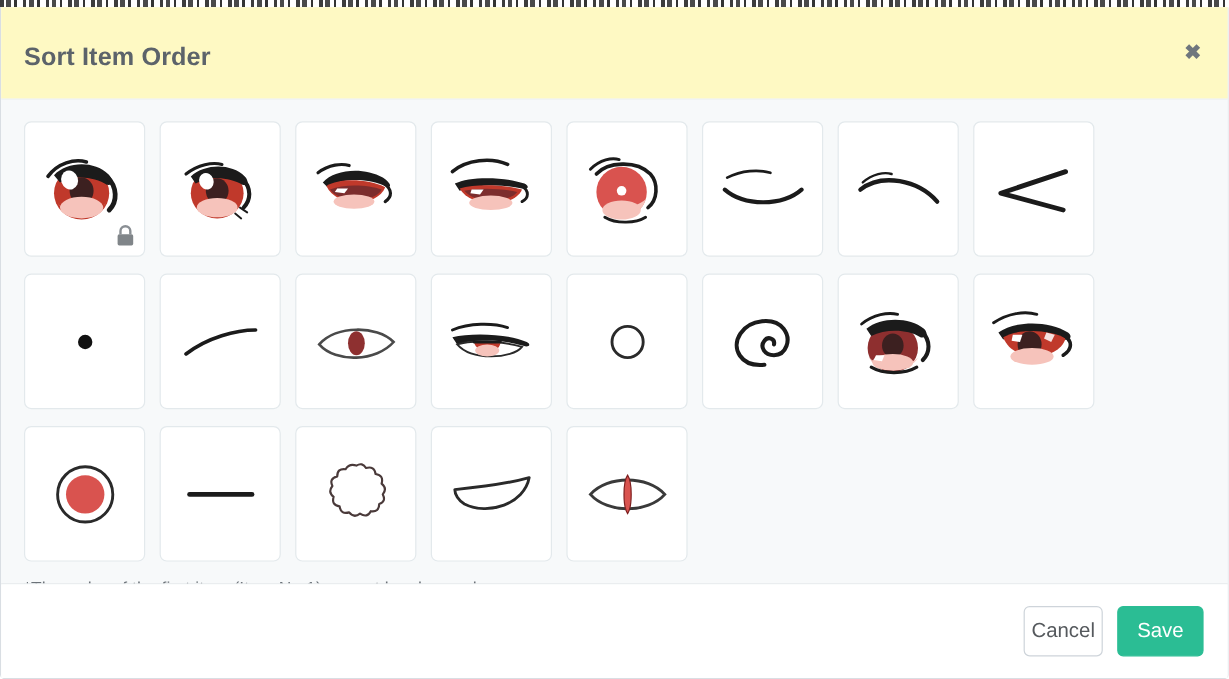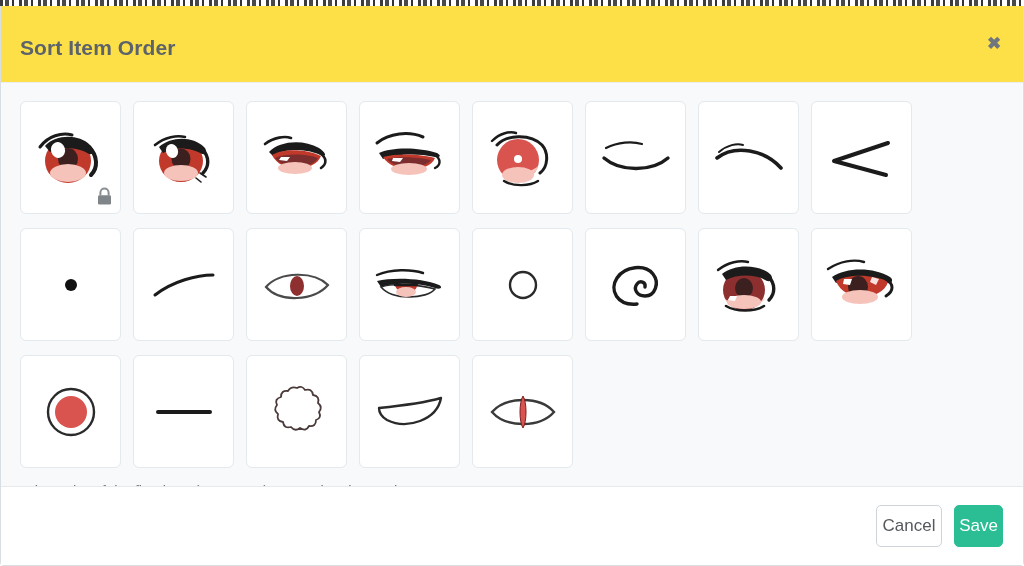--- a/index.html
+++ b/index.html
@@ -55,21 +55,21 @@
     box-sizing: border-box;
     display: flex;
     flex-direction: column;
   }
 
   
   #modal-header {
     position: relative;
     height: 76px;
     flex: 0 0 76px;
-    background: #fde047;
+    background: #fef9c3;
     box-sizing: border-box;
   }
   #modal-title {
     position: absolute;
     left: 19px;
     top: 30px;
     font-size: 21px;
     font-weight: bold;
     color: #5c636a;
     letter-spacing: .1px;
@@ -160,21 +160,21 @@
     padding: 0;
   }
   #cancel-button {
     width: 66px;
     height: 42px;
     background: #ffffff;
     border: 1px solid #ced4da;
     color: #55595d;
   }
   #save-button {
-    width: 49px;
+    width: 72px;
     height: 42px;
     background: #2bbd94;
     border: 1px solid #2bbd94;
     color: #ffffff;
   }
 </style>
 </head>
 <body>
 
 <div id="bg-strip">

